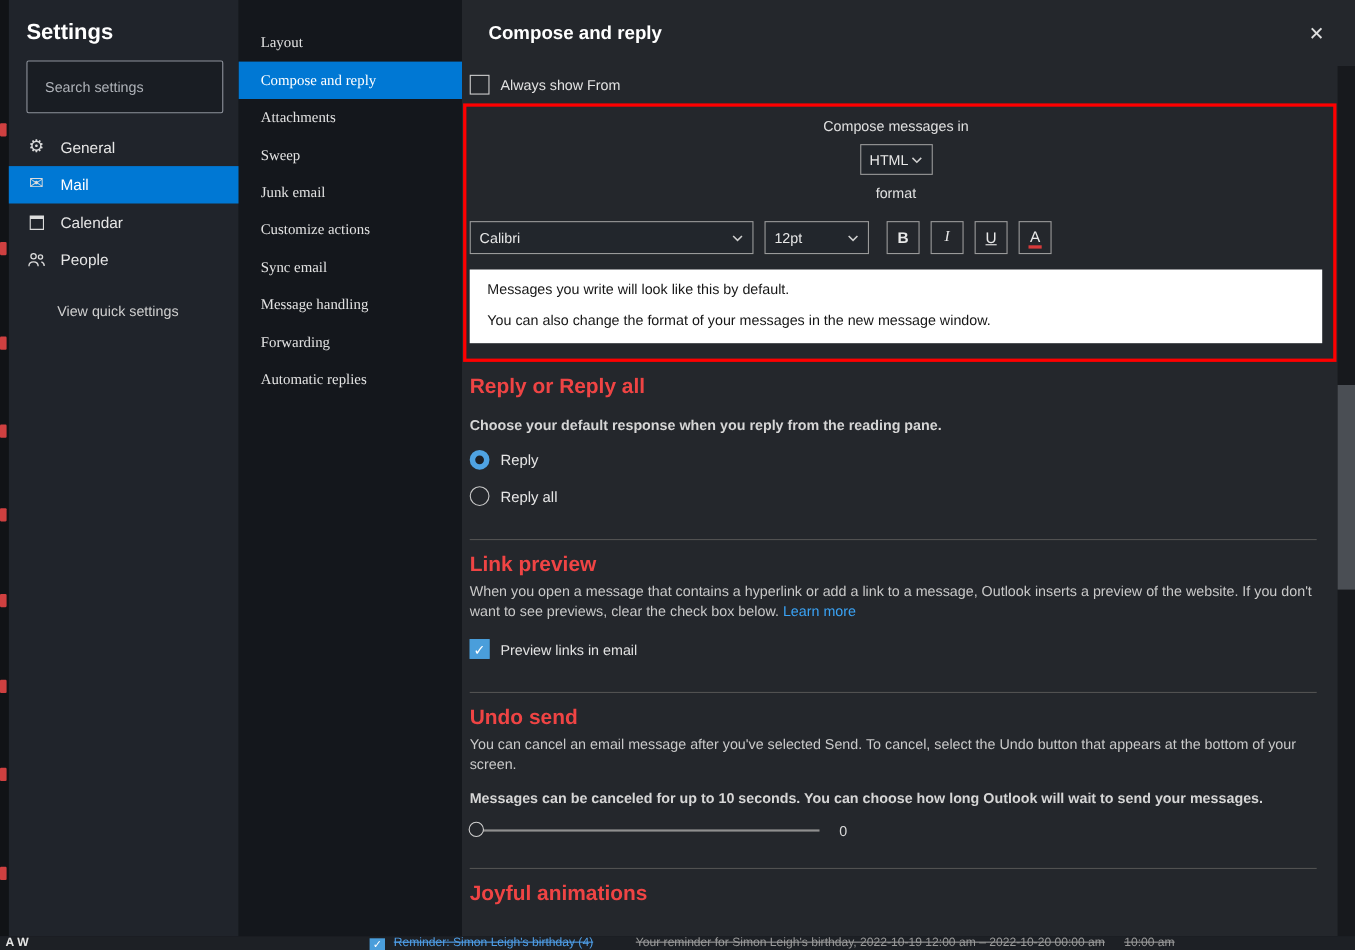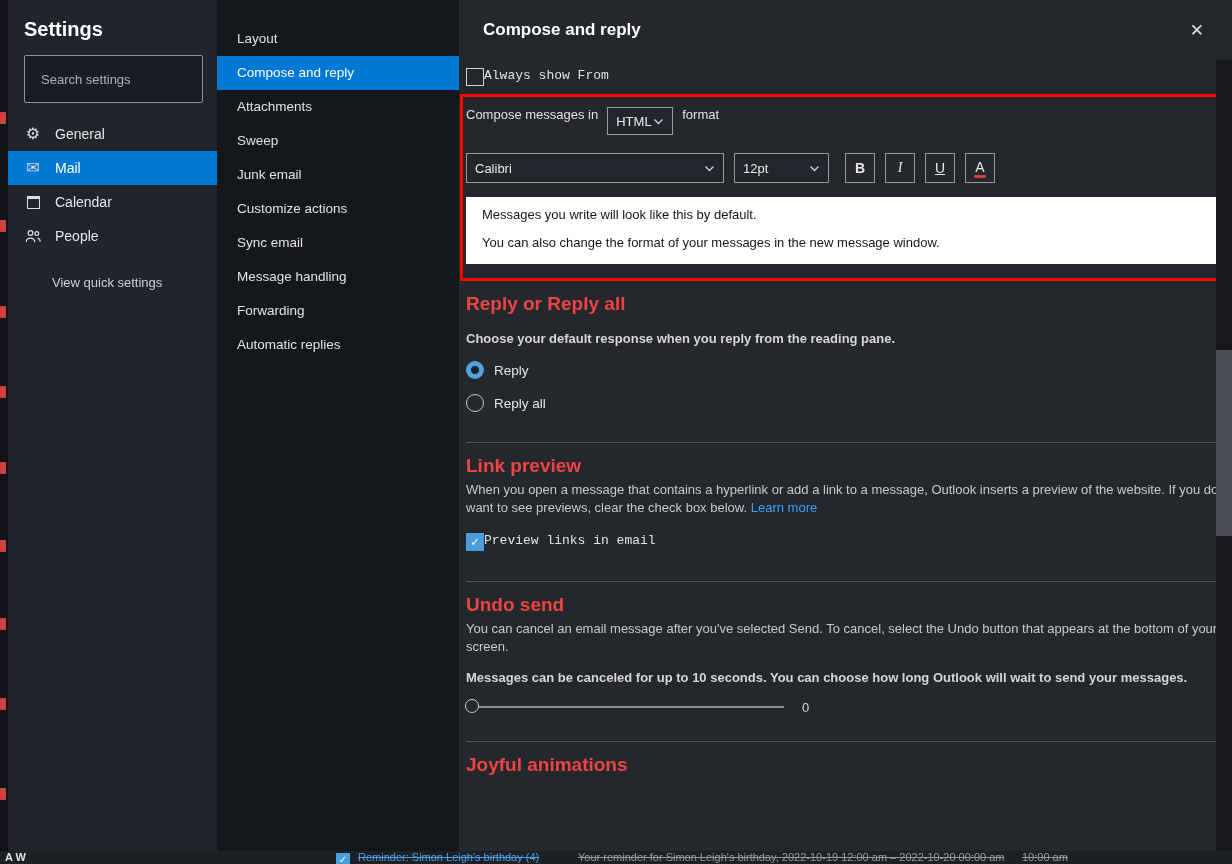--- a/index.html
+++ b/index.html
@@ -28,38 +28,38 @@
   .search-box input { flex:1; background:transparent; border:none; outline:none; color:#dcdcdc; font-size:13px; font-family:inherit; }
   .search-box input::placeholder { color:#aeb2b8; }
   .nav-item { display:flex; align-items:center; gap:13px; height:34px; padding-left:16px;
               color:#e6e6e6; font-size:14px; cursor:pointer; }
   .nav-item.selected { background:#0078d4; color:#fff; }
   .nav-icon { width:18px; display:inline-flex; justify-content:center; color:#dcdcdc; font-size:16px; line-height:1; }
   .cal-icon { display:inline-block; width:13px; height:13px; border:1px solid #dcdcdc; border-top-width:3px; }
   .quick-settings { margin:22px 0 0 44px; font-size:13px; color:#cfcfcf; cursor:pointer; }
 
   
-  .subnav { width:242px; background:#14171c; flex:none; padding-top:22px; }
+  .subnav { width:203px; background:#14171c; flex:none; padding-top:22px;font-family:Liberation Serif, serif; }
   .subnav-item { height:34px; line-height:34px; padding-left:20px; color:#e2e2e2; font-size:13.5px; cursor:pointer; white-space:nowrap; }
   .subnav-item.selected { background:#0078d4; color:#fff; }
 
   
   .main { flex:1; background:#24272c; position:relative; overflow:hidden; }
   .main-header { height:60px; display:flex; align-items:center; justify-content:space-between; padding:0 28px 0 24px; }
   .main-title { font-size:17px; font-weight:bold; color:#fff; }
   .close-btn { background:none; border:none; color:#e0e0e0; font-size:17px; cursor:pointer; line-height:1; }
   .content { position:absolute; top:60px; left:0; right:16px; bottom:0; padding:2px 0 0 7px; overflow:hidden; }
 
-  .check-row { display:flex; align-items:flex-start; font-size:13px; color:#e2e2e2; margin-top:6px; cursor:pointer;font-family:Liberation Mono, monospace; }
+  .check-row { display:flex; align-items:center; gap:10px; font-size:13px; color:#e2e2e2; margin-top:6px; cursor:pointer; }
   .checkbox { width:18px; height:18px; border:1px solid #cfcfcf; background:transparent; flex:none;
               display:flex; align-items:center; justify-content:center; font-size:13px; color:transparent; }
   .checkbox.checked { background:#4a9edb; border-color:#4a9edb; color:#fff; }
 
   .red-annotation { margin:8px 0 0 -6px; width:794px; border:3px solid #fe0000; padding:10px 10px 14px 3px; }
-  .format-row { display:flex; align-items:flex-start; gap:9px; color:#e0e0e0; font-size:13px; }
+  .format-row { display:flex; align-items:center; gap:9px; color:#e0e0e0; font-size:13px;flex-direction:column; }
   .select { display:flex; align-items:center; justify-content:space-between; border:1px solid #9a9a9a;
             background:#22262c; color:#e8e8e8; height:30px; padding:0 8px; font-size:13px; cursor:pointer; }
   .format-select { width:66px; height:28px; }
   .font-row { display:flex; align-items:center; gap:10px; margin-top:18px; }
   .font-select { width:258px; }
   .size-select { width:95px; }
   .btn-group { display:flex; gap:10px; margin-left:6px; }
   .fmt-btn { width:30px; height:30px; border:1px solid #9a9a9a; background:transparent; color:#e8e8e8;
              font-size:14px; display:flex; align-items:center; justify-content:center; cursor:pointer; font-family:inherit; }
   .fmt-btn.bold { font-weight:bold; }

